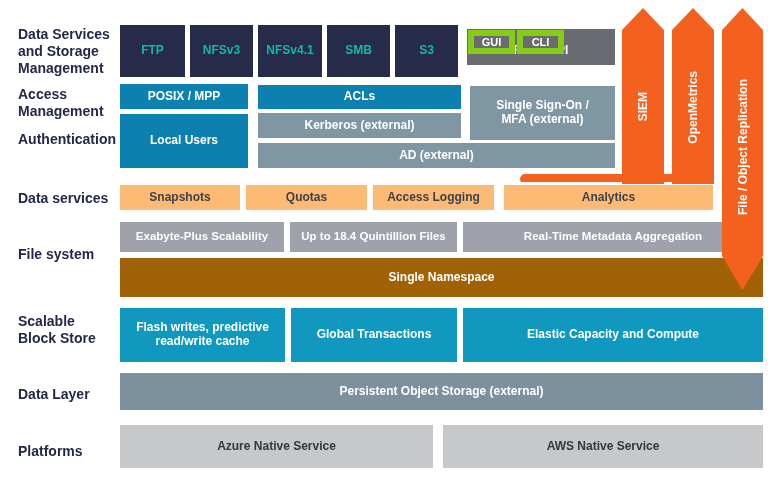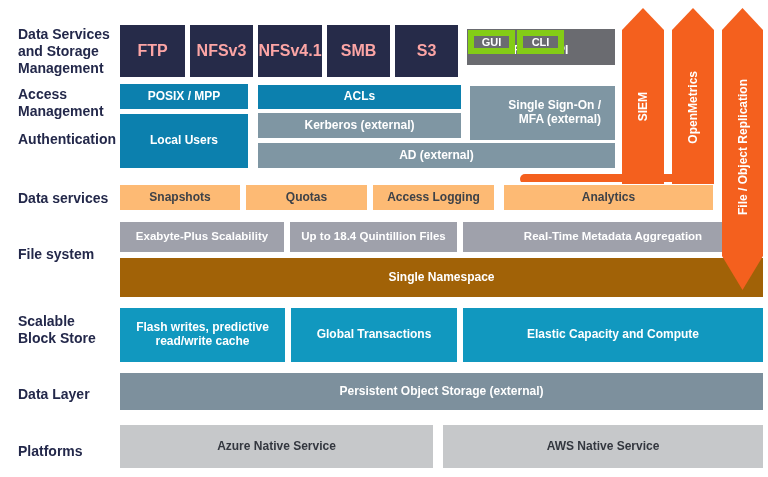--- a/index.html
+++ b/index.html
@@ -2,24 +2,24 @@
 <html><head>
 <meta charset="utf-8">
 <style>
   html,body{margin:0;padding:0;background:#fff;}
   .canvas{
     position:relative;width:768px;height:477px;background:#ffffff;
     font-family:"Liberation Sans","DejaVu Sans",sans-serif;overflow:hidden;
   }
   .box{position:absolute;display:flex;align-items:center;justify-content:center;
        text-align:center;font-weight:bold;line-height:1.15;box-sizing:border-box;}
-  .navy{background:#262B49;color:#fca5a5;font-size:16px;}
+  .navy{background:#262B49;color:#14b8a6;font-size:12px;}
   .teal{background:#0C80AE;color:#fff;font-size:12px;}
   .cyan{background:#1198BF;color:#fff;font-size:12px;}
-  .bluegray{background:#7F96A3;color:#fff;font-size:12px;text-align:right;}
+  .bluegray{background:#7F96A3;color:#fff;font-size:12px;}
   .apigray{background:#6A6B70;color:#fff;font-size:12px;}
   .filegray{background:#9FA1AB;color:#fff;font-size:11.5px;}
   .namespace{background:#a16207;color:#fff;font-size:12px;}
   .storage{background:#7D909D;color:#fff;font-size:12px;}
   .platform{background:#C6C8CA;color:#33373F;font-size:12px;}
   .orangebar{background:#fdba74;color:#3E4248;font-size:12px;}
   .side-label{position:absolute;left:18px;width:96px;color:#23284A;
               font-weight:bold;font-size:14px;line-height:1.22;}
   .arrow{position:absolute;background:#F4601E;display:flex;align-items:center;
          justify-content:center;box-sizing:border-box;}

